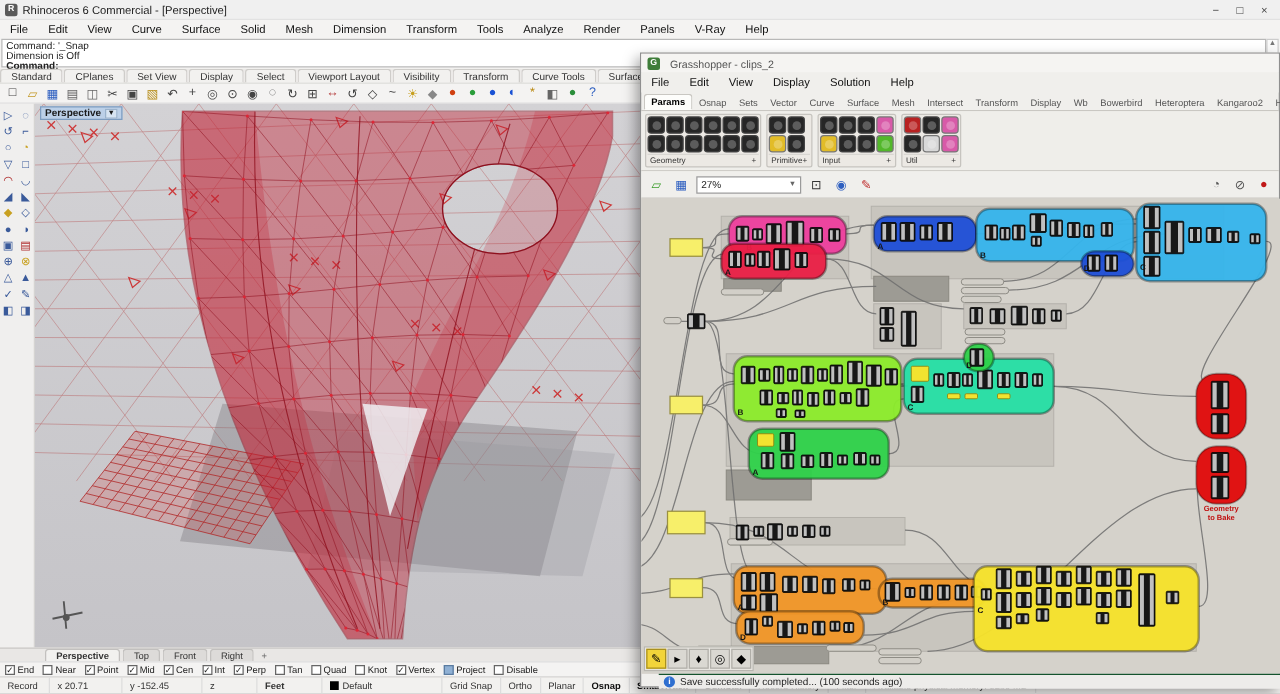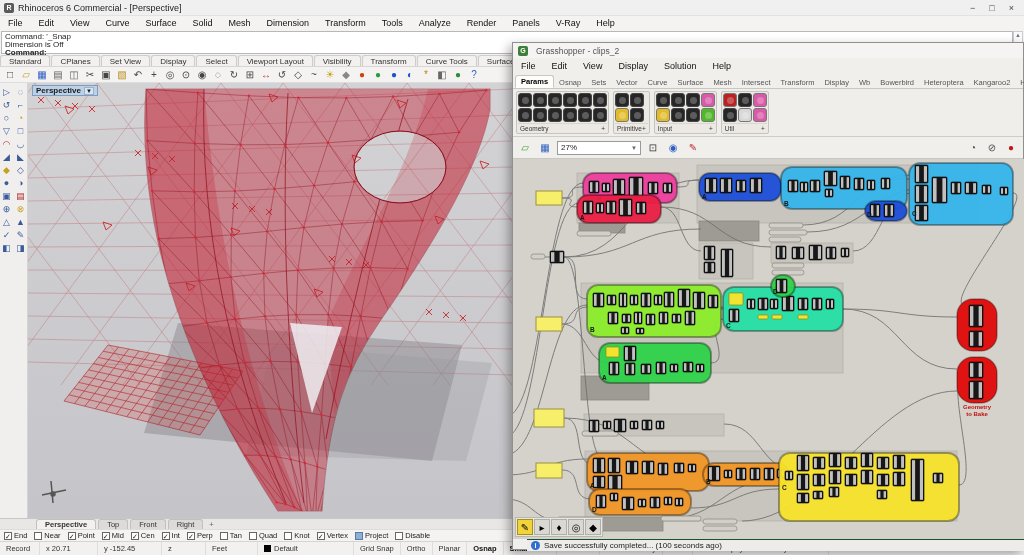--- a/index.html
+++ b/index.html
@@ -674,21 +674,21 @@
       </div>
       <div class="st-cell" style="width: 58px;">
         <div>x 20.71</div>
       </div>
       <div class="st-cell" style="width: 64px;">
         <div>y -152.45</div>
       </div>
       <div class="st-cell" style="width: 44px;">
         <div>z</div>
       </div>
-      <div class="st-cell" style="width: 52px;">
+      <div class="st-cell" style="width: 52px; font-weight: bold;">
         <div>Feet</div>
       </div>
       <div class="st-cell" style="width: 96px;">
         <div class="layer-sq"></div>
         <div>Default</div>
       </div>
       <div class="st-cell">Grid Snap</div>
       <div class="st-cell">Ortho</div>
       <div class="st-cell">Planar</div>
       <div class="st-cell bold">Osnap</div>

